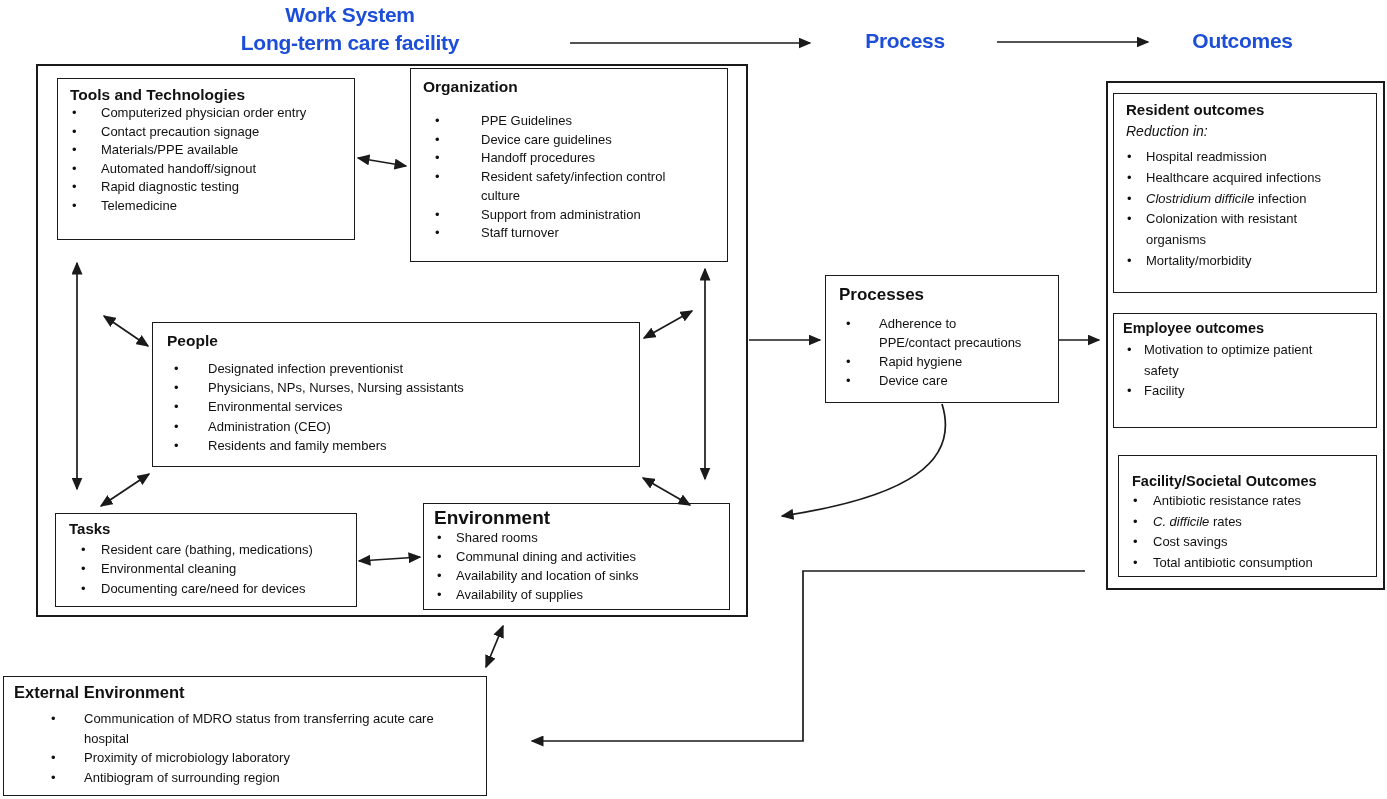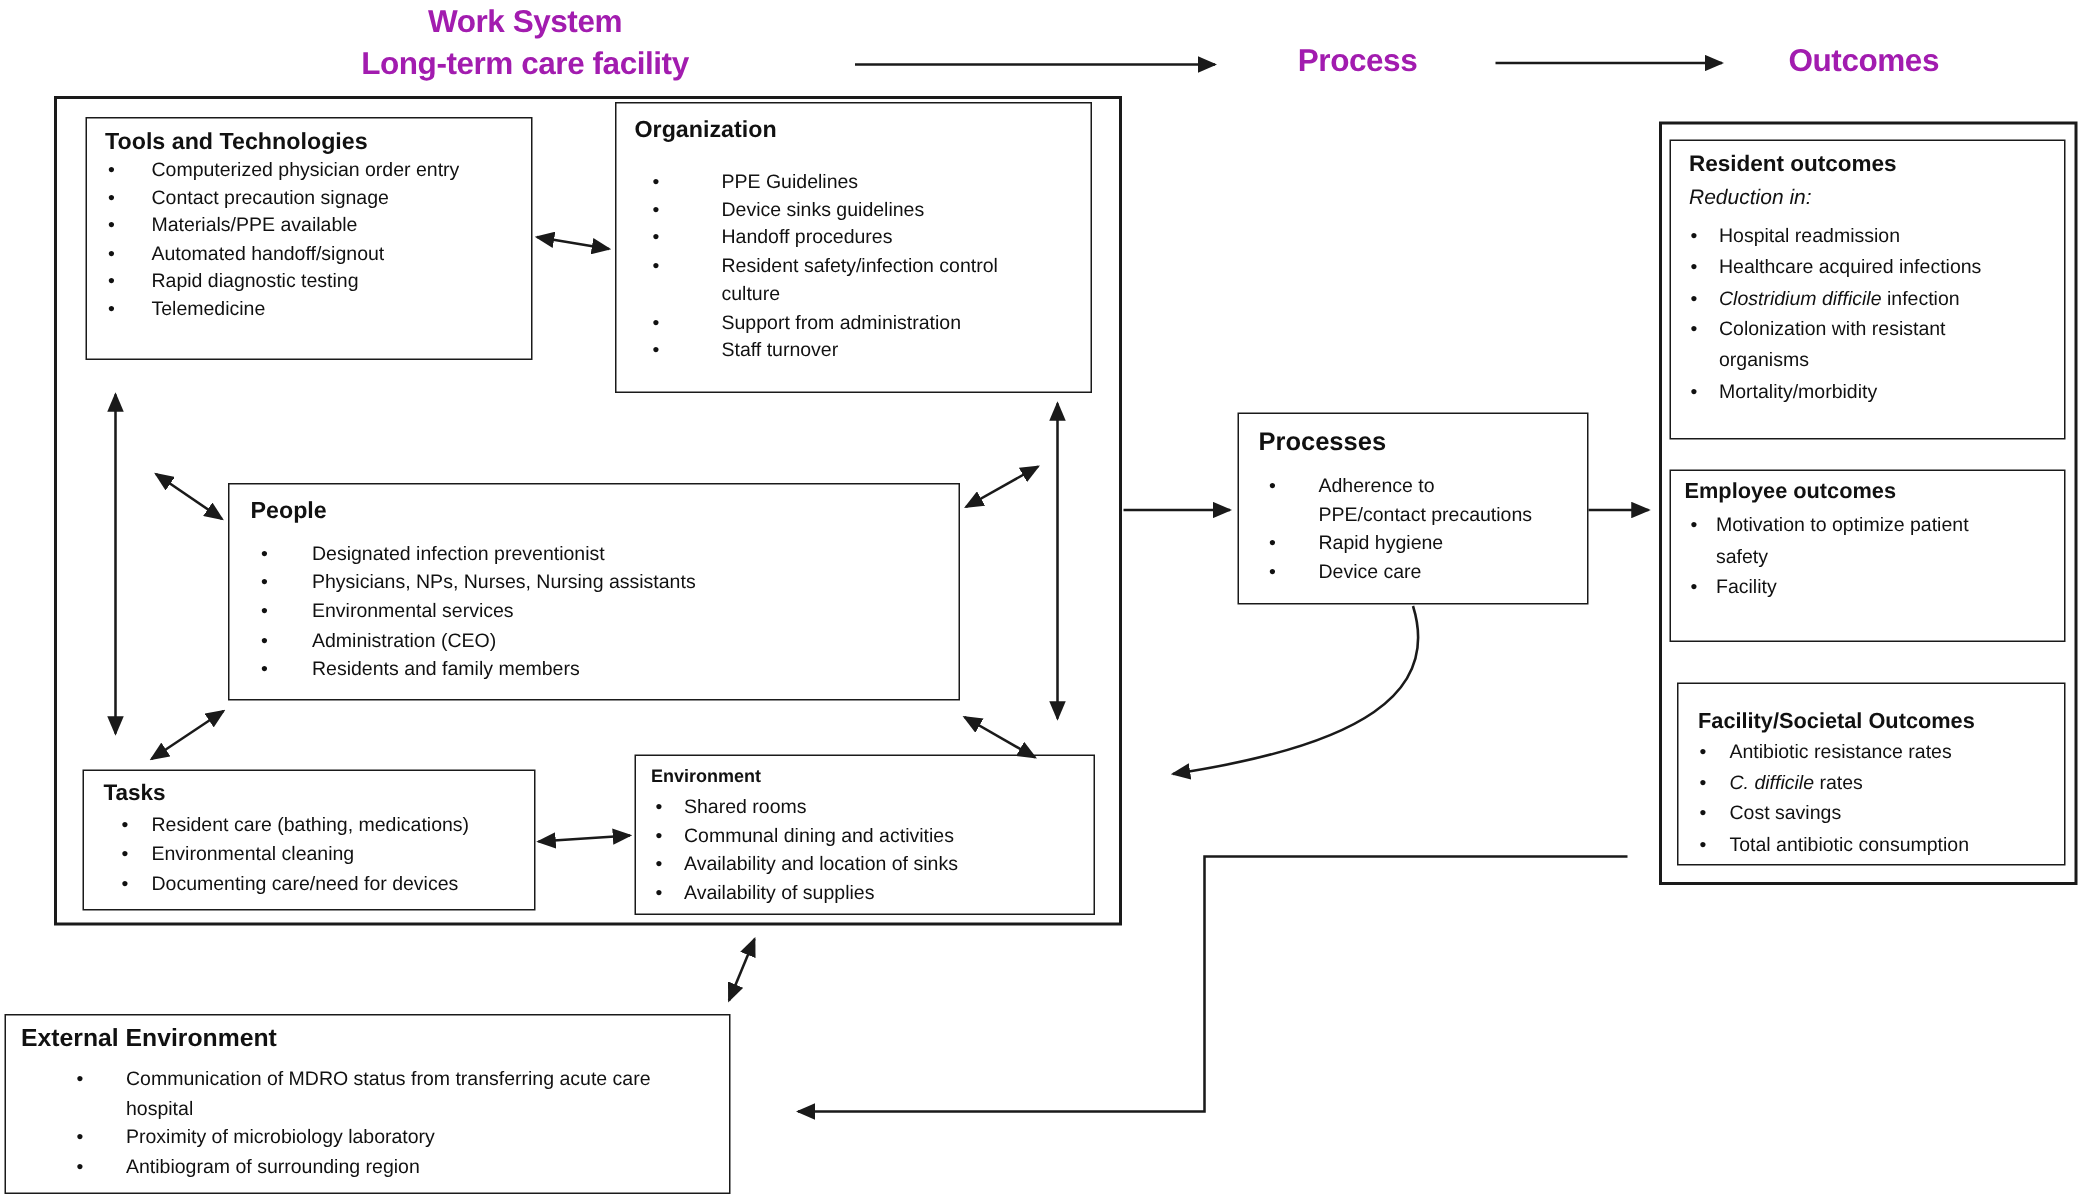--- a/index.html
+++ b/index.html
@@ -2,23 +2,23 @@
 <html><head>
 <meta charset="utf-8">
 <style>
   html,body{margin:0;padding:0;background:#fff;}
   .canvas{position:relative;width:1387px;height:799px;background:#fff;overflow:hidden;
           font-family:"Liberation Sans","DejaVu Sans",sans-serif;color:#111;}
   .arrows{position:absolute;left:0;top:0;pointer-events:none;z-index:5;}
   .box{position:absolute;background:#fff;border:1.5px solid #1a1a1a;box-sizing:border-box;z-index:2;}
   .outer{border-width:2px;background:transparent;z-index:1;}
   .hdr{position:absolute;font-weight:bold;font-size:21px;letter-spacing:-0.3px;text-align:center;
-       line-height:28px;color:#a21caf;z-index:3;}
+       line-height:28px;color:#1d4ed8;z-index:3;}
   .box-title{font-weight:bold;font-size:15.5px;line-height:19px;}
-  .title-sm{font-size:12px;line-height:17px;}
+  .title-sm{font-size:19px;line-height:17px;}
   .title-md{font-size:14.5px;line-height:20px;}
   .title-lg{font-size:17px;line-height:23px;}
   .subtitle{font-style:italic;font-size:14px;line-height:20px;margin:1px 0 6px 0;}
   ul{margin:0;padding:0;list-style:none;}
   li{position:relative;font-size:13px;line-height:19px;padding-left:var(--tx,20px);
      white-space:pre-line;}
   li::before{content:"\2022";position:absolute;left:var(--bx,2px);top:0;}
   .em{font-style:italic;}
   
   .p-tools{padding:6px 6px 0 12px;} .p-tools ul{--bx:2px;--tx:31px;} .p-tools li{line-height:18.6px;}
@@ -74,21 +74,21 @@
       <li>Automated handoff/signout</li>
       <li>Rapid diagnostic testing</li>
       <li>Telemedicine</li>
     </ul>
   </div>
 
   <div class="box p-org" id="organization">
     <div class="box-title">Organization</div>
     <ul>
       <li>PPE Guidelines</li>
-      <li>Device sinks guidelines</li>
+      <li>Device care guidelines</li>
       <li>Handoff procedures</li>
       <li>Resident safety/infection control
 culture</li>
       <li>Support from administration</li>
       <li>Staff turnover</li>
     </ul>
   </div>
 
   <div class="box p-people" id="people">
     <div class="box-title">People</div>

